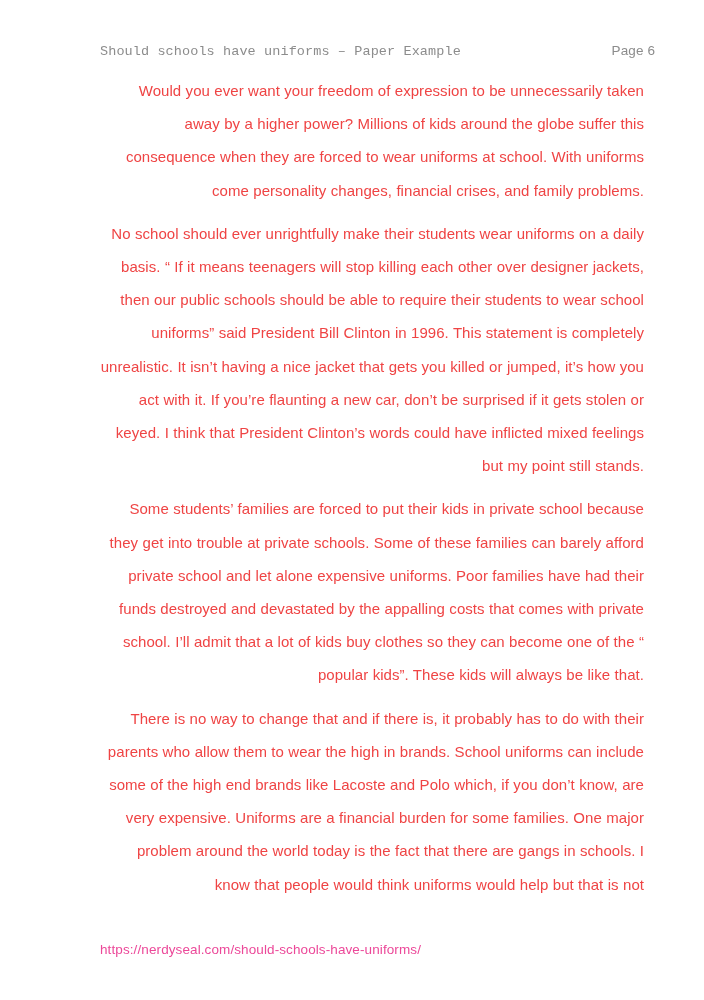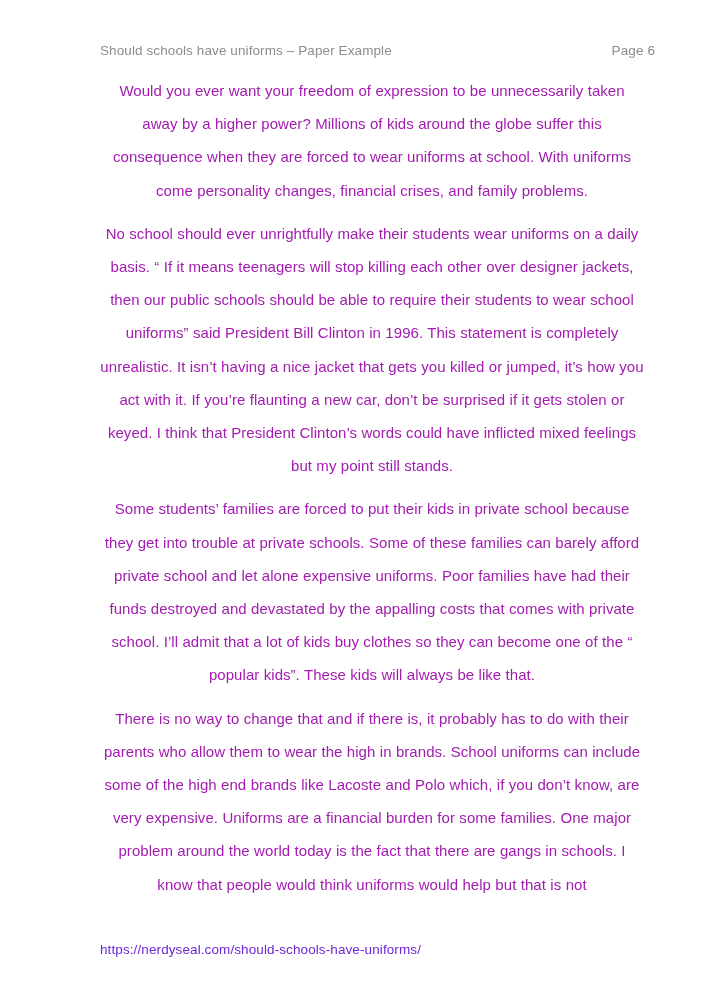--- a/index.html
+++ b/index.html
@@ -37,61 +37,62 @@
     font-size: 13.5px;
     line-height: 19px;
     color: #8c8c8c;
     letter-spacing: 0.1px;
     white-space: nowrap;
   }
   .page-header .header-title {
     flex: 0 1 auto;
     overflow: hidden;
     text-overflow: ellipsis;
+    font-family: Liberation Mono, monospace;
   }
   .page-header .header-page {
     flex: 0 0 auto;
     padding-left: 18px;
     text-align: right;
   }
 
   
   .doc-body {
     position: absolute;
     left: 100px;
     top: 74px;
     width: 556px;
   }
   .doc-body p {
     margin: 0 12px 10px 0;
     font-size: 15px;
     line-height: 33.2px;
-    color: #a21caf;
-    text-align: center;
+    color: #ef4444;
+    text-align: right;
     letter-spacing: 0.05px;
     word-spacing: 0.15px;
   }
   .doc-body p:last-child {
     margin-bottom: 0;
   }
 
   
   .page-footer {
     position: absolute;
     left: 100px;
     top: 940px;
     width: 556px;
     font-size: 13.5px;
     line-height: 19px;
     color: #8c8c8c;
     letter-spacing: 0.1px;
     white-space: nowrap;
   }
   .page-footer .footer-url {
-    color: #6d28d9;
+    color: #ec4899;
     text-decoration: none;
   }
 </style>
 </head>
 <body>
 
 <div class="page">
 
   <div class="page-header">
     <span class="header-title">Should schools have uniforms – Paper Example</span>

